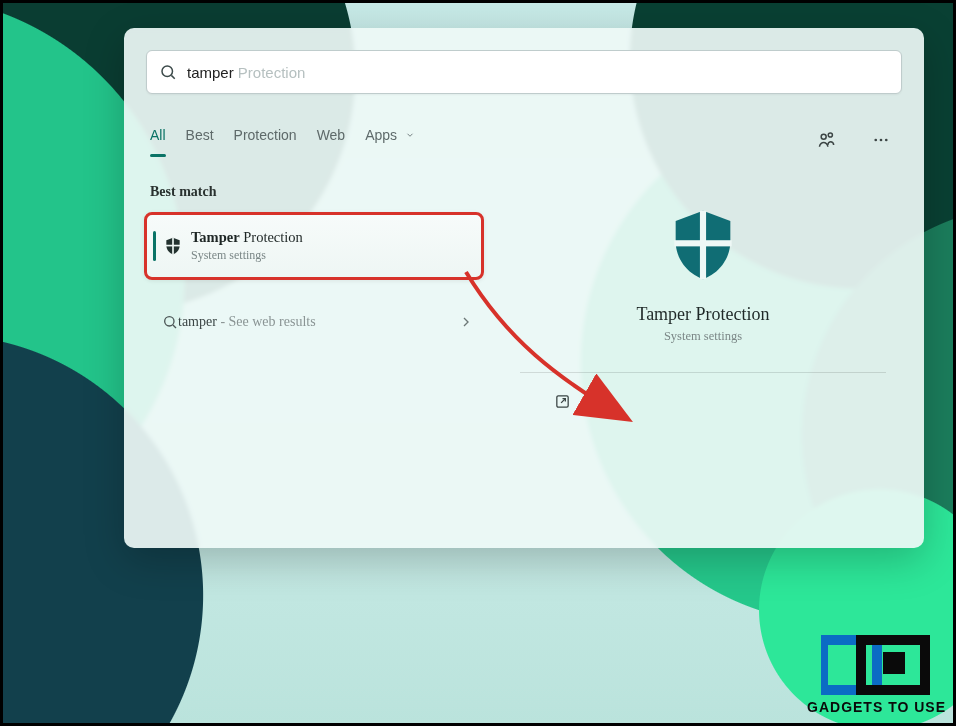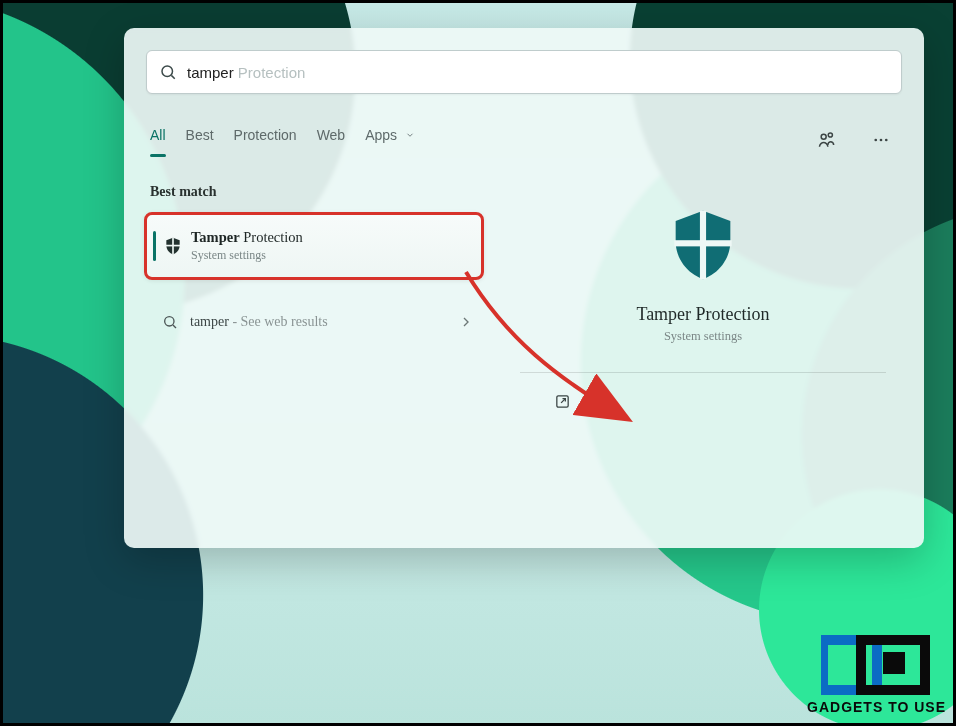--- a/index.html
+++ b/index.html
@@ -87,21 +87,21 @@
   .best-match .sh-ico{
     position:absolute; left:16px; top:50%; transform:translateY(-50%);
     width:20px; height:20px; color:#23312f;
   }
   .bm-title{ font-size:14.5px; color:#1d2524; }
   .bm-title b{ font-weight:600; }
   .bm-sub{ font-size:12px; color:#7a8686; margin-top:2px; }
 
   .web-row{
     margin-top:22px;
-    display:flex; align-items:center; gap:12px;
+    display:flex; align-items:center; 
     padding:12px 10px 12px 18px;
     border-radius:6px;
     color:#3b4545; font-size:14px;
     position:relative;
   }
   .web-row .sicn{ width:16px; height:16px; color:#4b5555;}
   .web-row .sub{ color:#8a9494; }
   .web-row .chev{ position:absolute; right:10px; width:16px; height:16px; color:#6c7777;}
 
   

